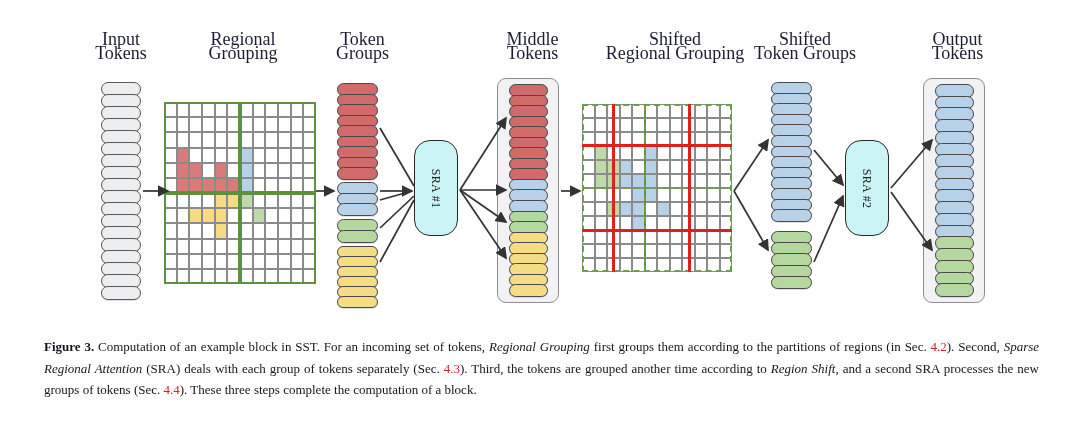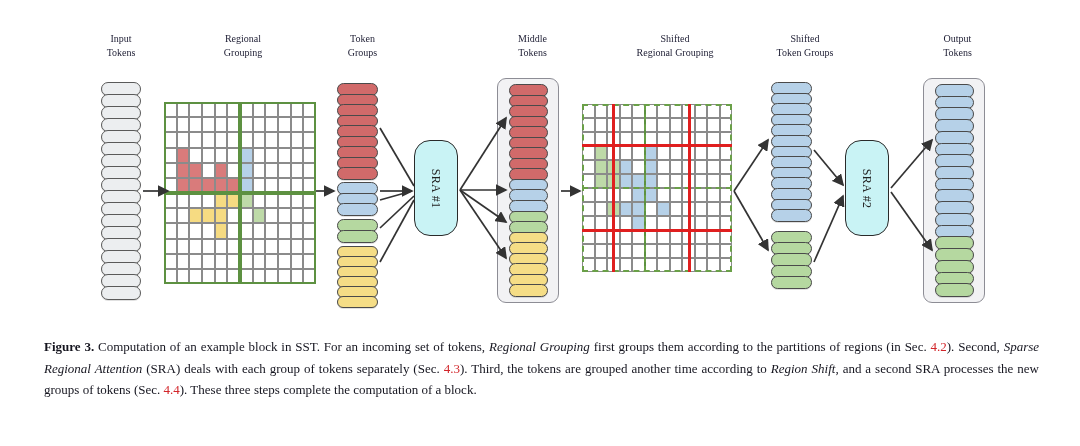--- a/index.html
+++ b/index.html
@@ -10,21 +10,21 @@
     color:#1a1a2e;
     overflow:hidden;
     position:relative;
   }
   #figure{
     position:absolute;left:0;top:0;width:1080px;height:320px;
   }
   .col-title{
     position:absolute;
     text-align:center;
-    font-size:10px;
+    font-size:18px;
     line-height:14px;
     color:#1d1d33;
     font-family:"Liberation Serif", serif;
     white-space:pre-line;
   }
   
   .stack{position:absolute;display:flex;flex-direction:column;}
   .tok{
     width:100%;
     border:1.1px solid #4b4b4b;

